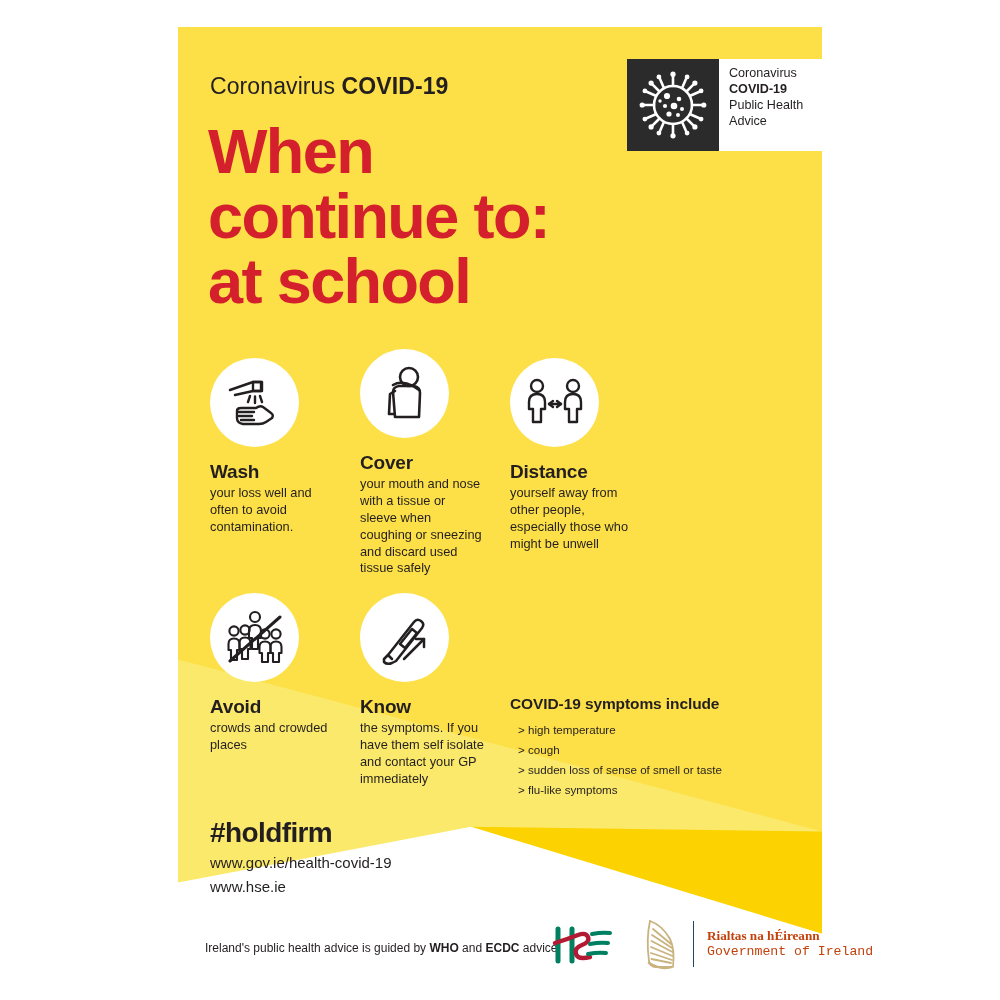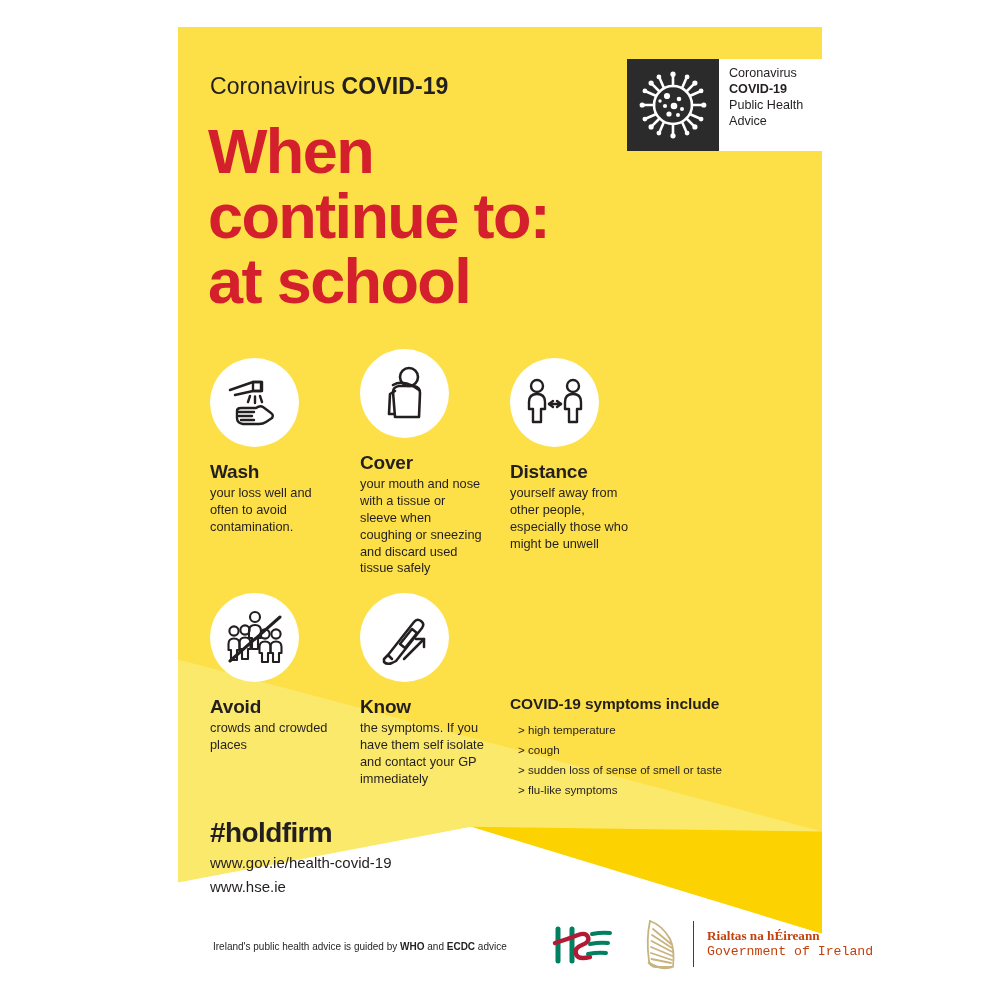--- a/index.html
+++ b/index.html
@@ -98,22 +98,22 @@
   .symptoms ul{list-style:none;margin:8px;padding:0;}
   .symptoms li{font-size:11.6px;line-height:1.42;color:#231f20;margin-bottom:3.5px;}
 
   
   .promo{position:absolute;left:32px;top:790px;}
   .promo .tag{font-size:28px;font-weight:700;color:#231f20;letter-spacing:-.6px;}
   .promo .url{font-size:15px;line-height:1.33;color:#231f20;margin-top:4px;}
 
   
   .foot-note{
-    position:absolute;left:213px;top:941px;
-    font-size:10px;color:#231f20;white-space:nowrap;
+    position:absolute;left:205px;top:941px;
+    font-size:12px;color:#231f20;white-space:nowrap;
   }
   .foot-note b{font-weight:700;}
 
   .foot-logos{
     position:absolute;left:552px;top:915px;
     display:flex;align-items:center;height:58px;
   }
   .gov-divider{width:1px;height:46px;background:#1f4a5a;margin:0 13px 0 11px;}
   .gov-text{color:#c2410c;font-family:"Liberation Serif", serif;line-height:1.22;}
   .gov-text .ga{font-size:13.2px;font-weight:700;}

